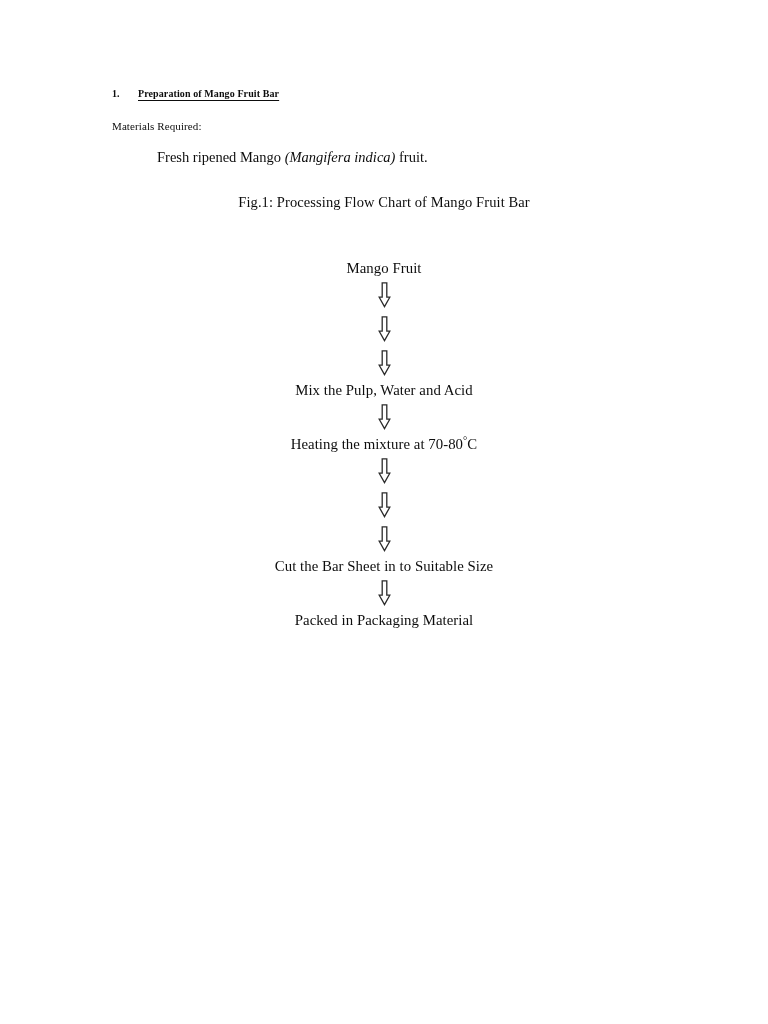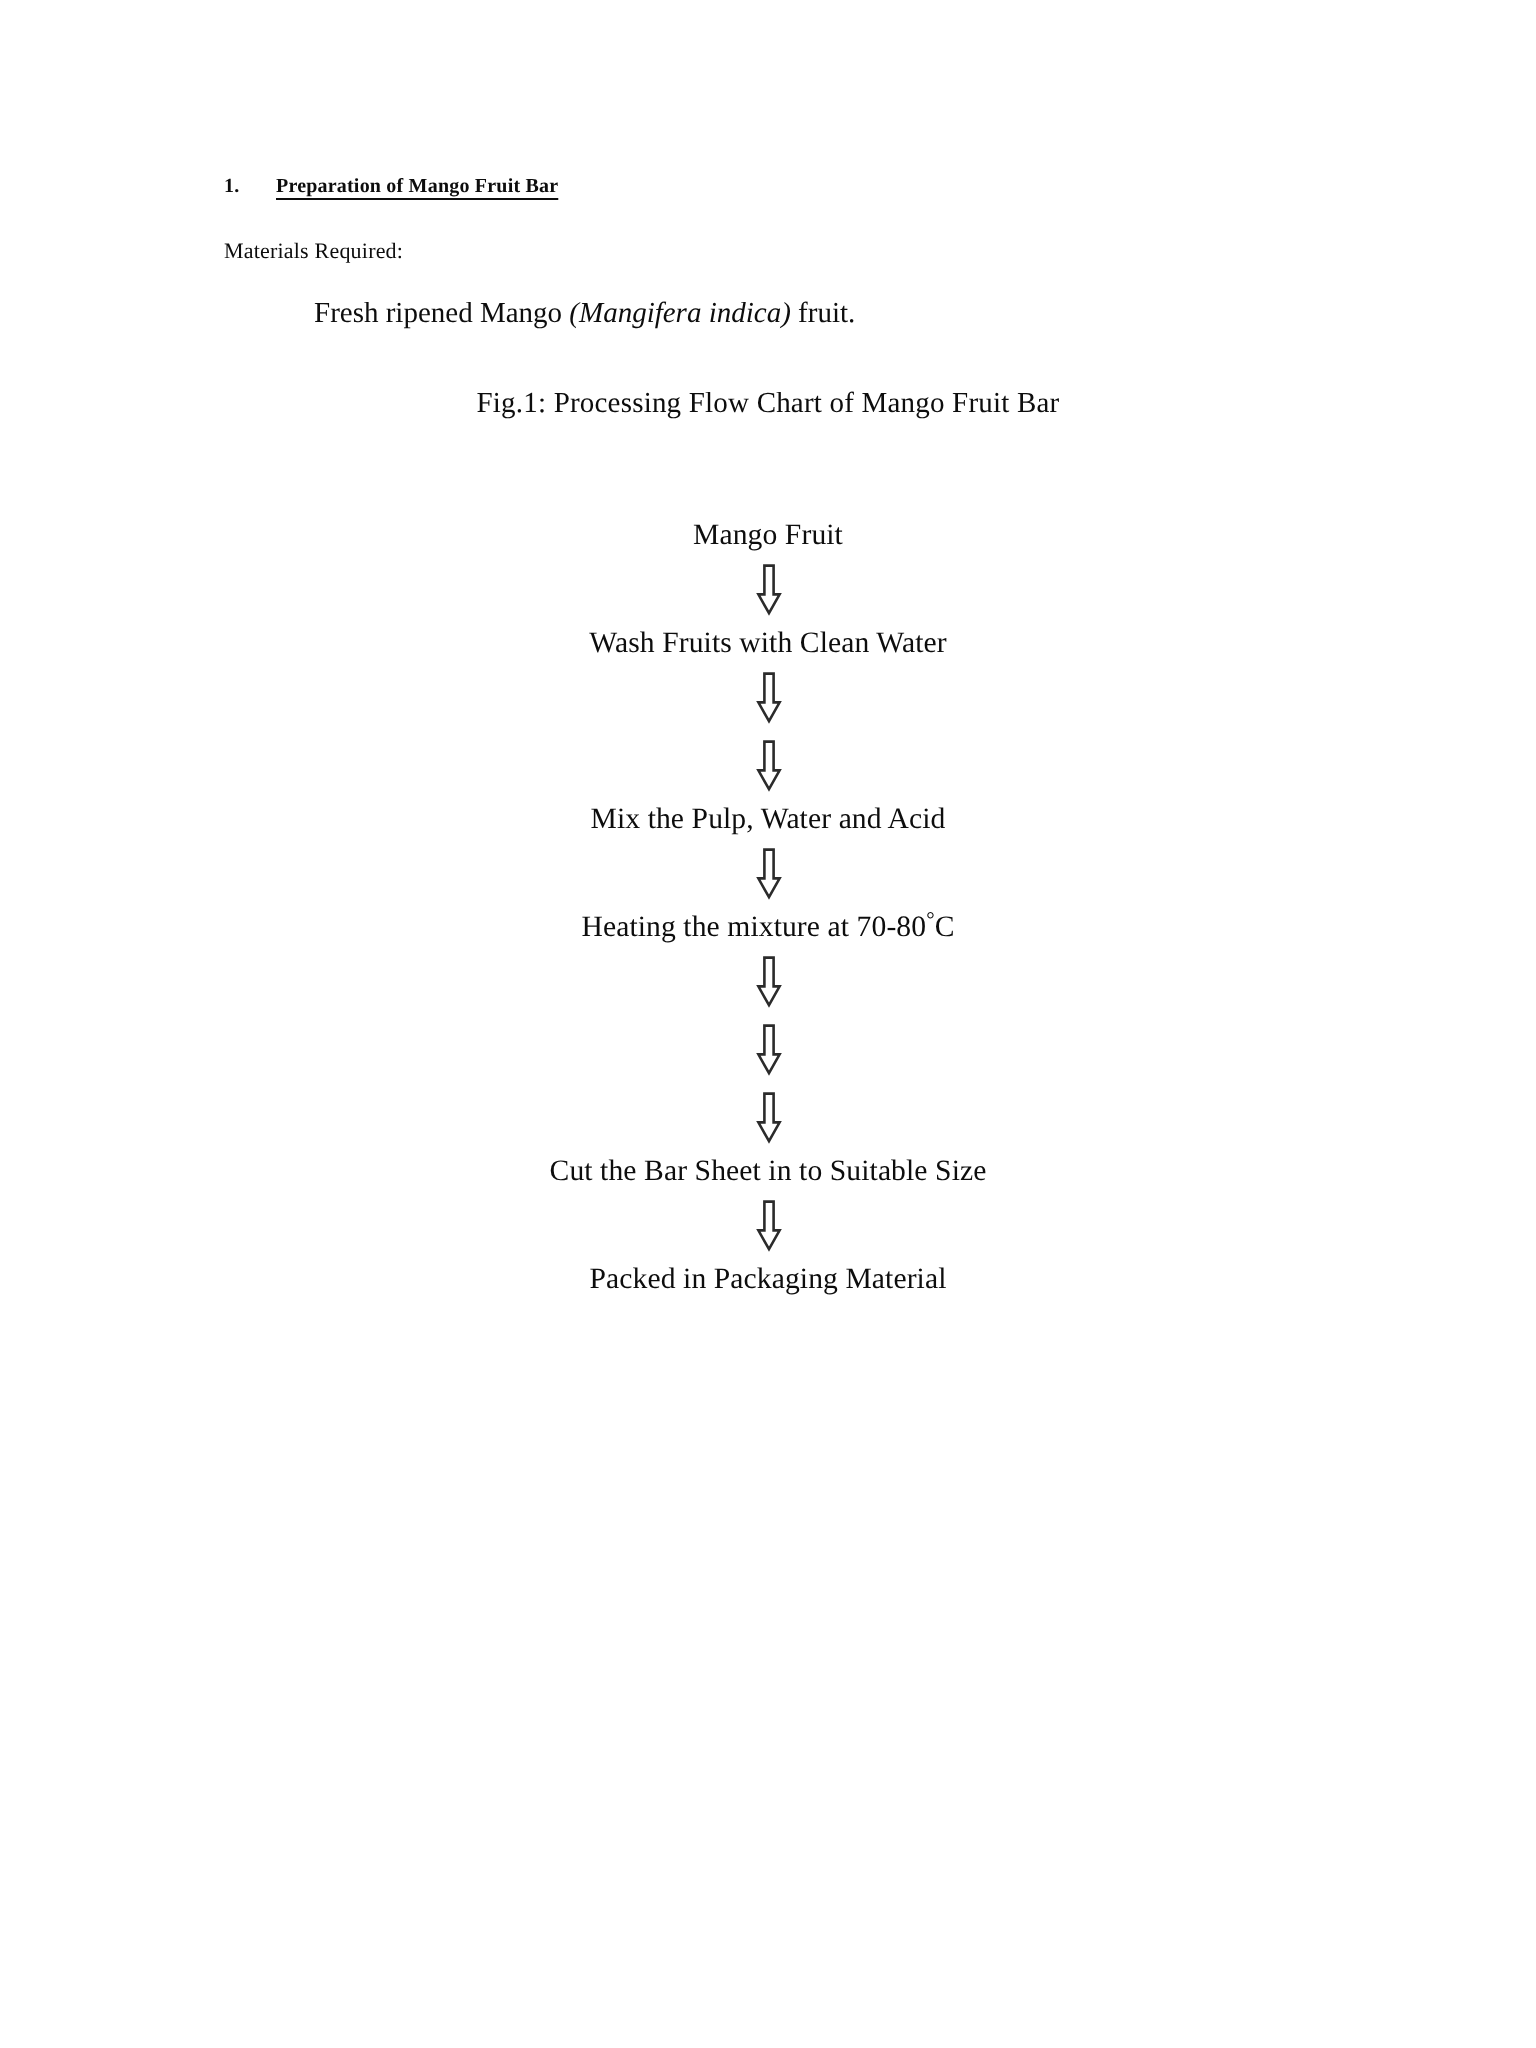--- a/index.html
+++ b/index.html
@@ -121,21 +121,20 @@
 
   <div class="fig-caption">Fig.1: Processing Flow Chart of Mango Fruit Bar</div>
 
   <div class="flow" id="flow-chart">
       <div class="flow-step">Mango Fruit</div>
       <div class="flow-arrow">
         <svg width="13" height="26" viewBox="0 0 13 26" aria-hidden="true">
           <path d="M4.2 0.8 L4.2 15.2 L1.2 15.2 L6.5 24.6 L11.8 15.2 L8.8 15.2 L8.8 0.8 Z" fill="#ffffff" stroke="#2b2b2b" stroke-width="1.3" stroke-linejoin="miter"></path>
         </svg>
       </div>
-      <div class="flow-step">Wash Fruits with Clean Water</div>
       <div class="flow-arrow">
         <svg width="13" height="26" viewBox="0 0 13 26" aria-hidden="true">
           <path d="M4.2 0.8 L4.2 15.2 L1.2 15.2 L6.5 24.6 L11.8 15.2 L8.8 15.2 L8.8 0.8 Z" fill="#ffffff" stroke="#2b2b2b" stroke-width="1.3" stroke-linejoin="miter"></path>
         </svg>
       </div>
       <div class="flow-arrow">
         <svg width="13" height="26" viewBox="0 0 13 26" aria-hidden="true">
           <path d="M4.2 0.8 L4.2 15.2 L1.2 15.2 L6.5 24.6 L11.8 15.2 L8.8 15.2 L8.8 0.8 Z" fill="#ffffff" stroke="#2b2b2b" stroke-width="1.3" stroke-linejoin="miter"></path>
         </svg>
       </div>

